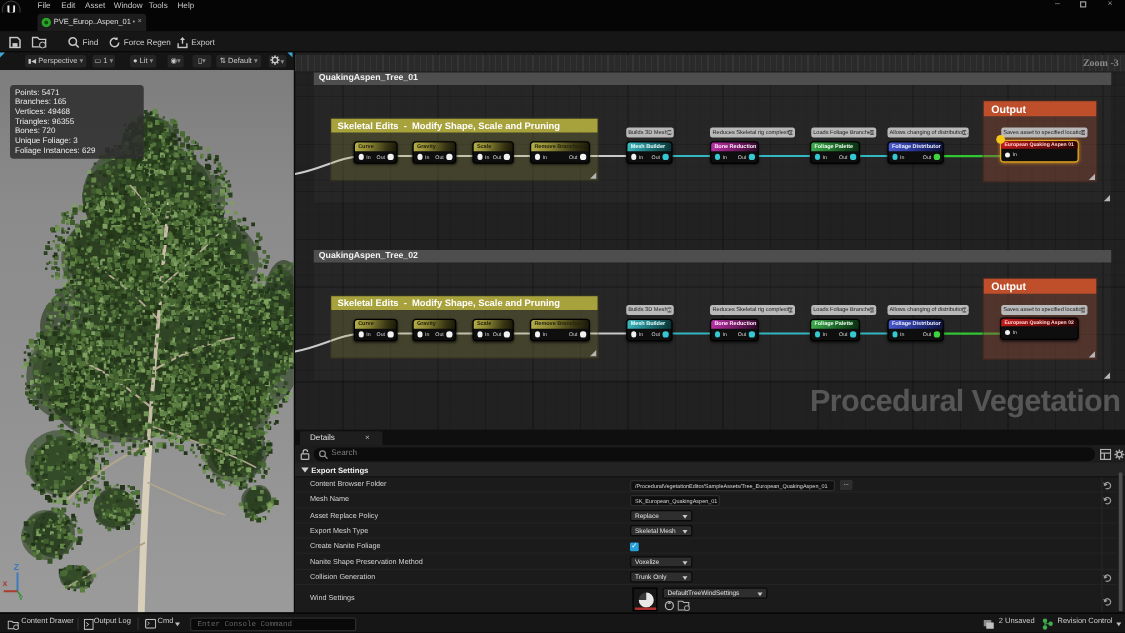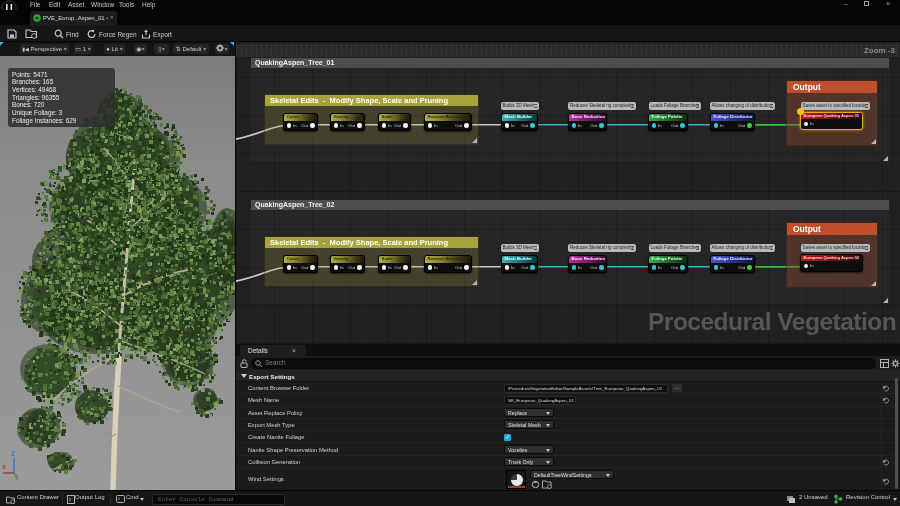--- a/index.html
+++ b/index.html
@@ -21,21 +21,21 @@
 
 #graph{left:236px;top:42px;width:664px;height:302px;background:#212121;overflow:hidden;}
 #graphbg{left:0;top:0;width:664px;height:302px;
  background-image:
   repeating-linear-gradient(90deg,rgba(0,0,0,0.16) 0 1px,transparent 1px 38px),
   repeating-linear-gradient(0deg,rgba(0,0,0,0.16) 0 1px,transparent 1px 38px),
   repeating-linear-gradient(90deg,rgba(0,0,0,0.06) 0 1px,transparent 1px 9.5px),
   repeating-linear-gradient(0deg,rgba(0,0,0,0.06) 0 1px,transparent 1px 9.5px);}
 #ruler{left:0;top:2px;width:664px;height:13px;background:#2a2a2a;
  background-image:repeating-linear-gradient(90deg,rgba(255,255,255,0.05) 0 1px,transparent 1px 5px);}
-#zoomlbl{right:5px;top:4px;color:#8b8b8b;font-size:8px;font-weight:bold;}
+#zoomlbl{right:5px;top:4px;color:#8b8b8b;font-size:8px;font-weight:bold;font-family:Liberation Serif, serif;}
 .grouptitle{position:absolute;left:15px;width:638px;height:10px;background:#4e4e4e;color:#f2f2f2;font-size:7px;line-height:10px;padding-left:4px;font-weight:bold;}
 .groupbody{position:absolute;left:15px;width:638px;background:rgba(255,255,255,0.025);}
 .cmt{position:absolute;background:rgba(173,168,70,0.22);border:1px solid rgba(0,0,0,0.25);}
 .cmt .ttl{position:absolute;left:0;top:0;right:0;height:11px;background:#a8a23c;color:#fff;font-weight:bold;font-size:7.5px;line-height:11px;padding-left:5px;}
 .outcmt{position:absolute;background:rgba(140,75,55,0.42);border:1px solid rgba(0,0,0,0.25);}
 .outcmt .ttl{position:absolute;left:0;top:0;right:0;height:12px;background:#bf4f2a;color:#fff;font-weight:bold;font-size:8.5px;line-height:12px;padding-left:6px;}
 .rsz{position:absolute;right:1px;bottom:1px;width:0;height:0;border-left:5px solid transparent;border-bottom:5px solid #b5b5b5;}
 .node{position:absolute;background:#0e0e0e;border:1px solid #000;border-radius:3px;box-shadow:0 1px 2px rgba(0,0,0,0.6);}
 .nhead{position:absolute;left:0;top:0;right:0;height:6.5px;border-radius:2px 2px 0 0;font-size:4.4px;font-weight:bold;line-height:6.5px;padding-left:2.5px;white-space:nowrap;overflow:hidden;}
 .pin{position:absolute;width:4.6px;height:4.6px;border-radius:50%;}

